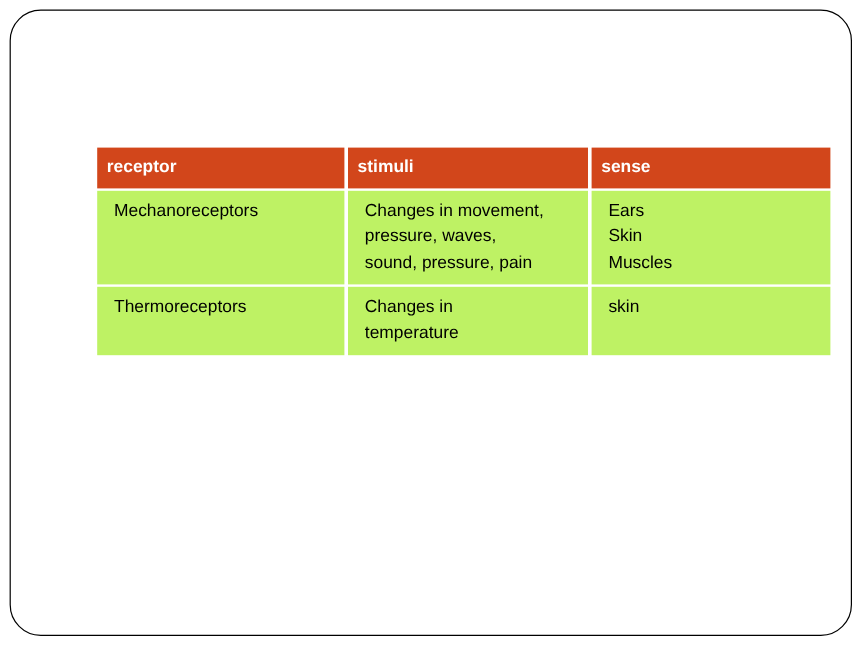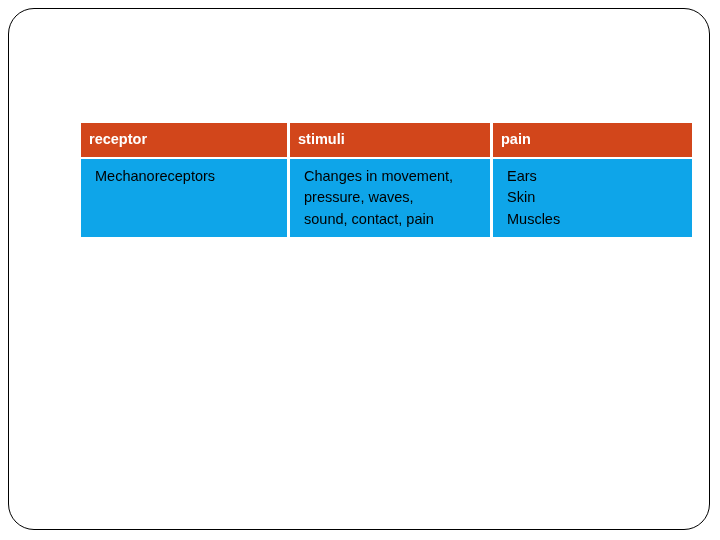--- a/index.html
+++ b/index.html
@@ -63,54 +63,64 @@
   }
   table.receptor-table thead th {
     background: #d2461b;
     color: #ffffff;
     font-weight: bold;
     font-size: 14.5px;
     padding-top: 6px;
     padding-bottom: 6px;
   }
   tr.row-dark td { background: #f2cecb; }
-  tr.row-light td { background: #0ea5e9; padding-left: 14px; }
+  tr.row-light td { background: #bef264; padding-left: 14px; }
   .cell-lines > span { display: block; }
 </style>
 </head>
 <body>
 
 <div class="slide">
 
 
   <div class="table-wrap">
     <table class="receptor-table">
       <colgroup>
         <col class="c1">
           <col class="c2">
           <col class="c3">
       </colgroup>
       <thead>
         <tr>
           <th>receptor</th>
           <th>stimuli</th>
-          <th>pain</th>
+          <th>sense</th>
         </tr>
       </thead>
       <tbody>
           <tr class="row-light">
             <td>Mechanoreceptors</td>
             <td class="cell-lines">
               <span>Changes in movement,</span>
               <span>pressure, waves,</span>
-              <span>sound, contact, pain</span>
+              <span>sound, pressure, pain</span>
             </td>
             <td class="cell-lines">
               <span>Ears</span>
               <span>Skin</span>
               <span>Muscles</span>
+            </td>
+          </tr>
+          <tr class="row-light">
+            <td>Thermoreceptors</td>
+            <td class="cell-lines">
+              <span>Changes in</span>
+              <span>temperature</span>
+            </td>
+            <td class="cell-lines">
+              <span>skin</span>
             </td>
           </tr>
         </tbody>
     </table>
   </div>
 
 </div>
 
 </body></html>

